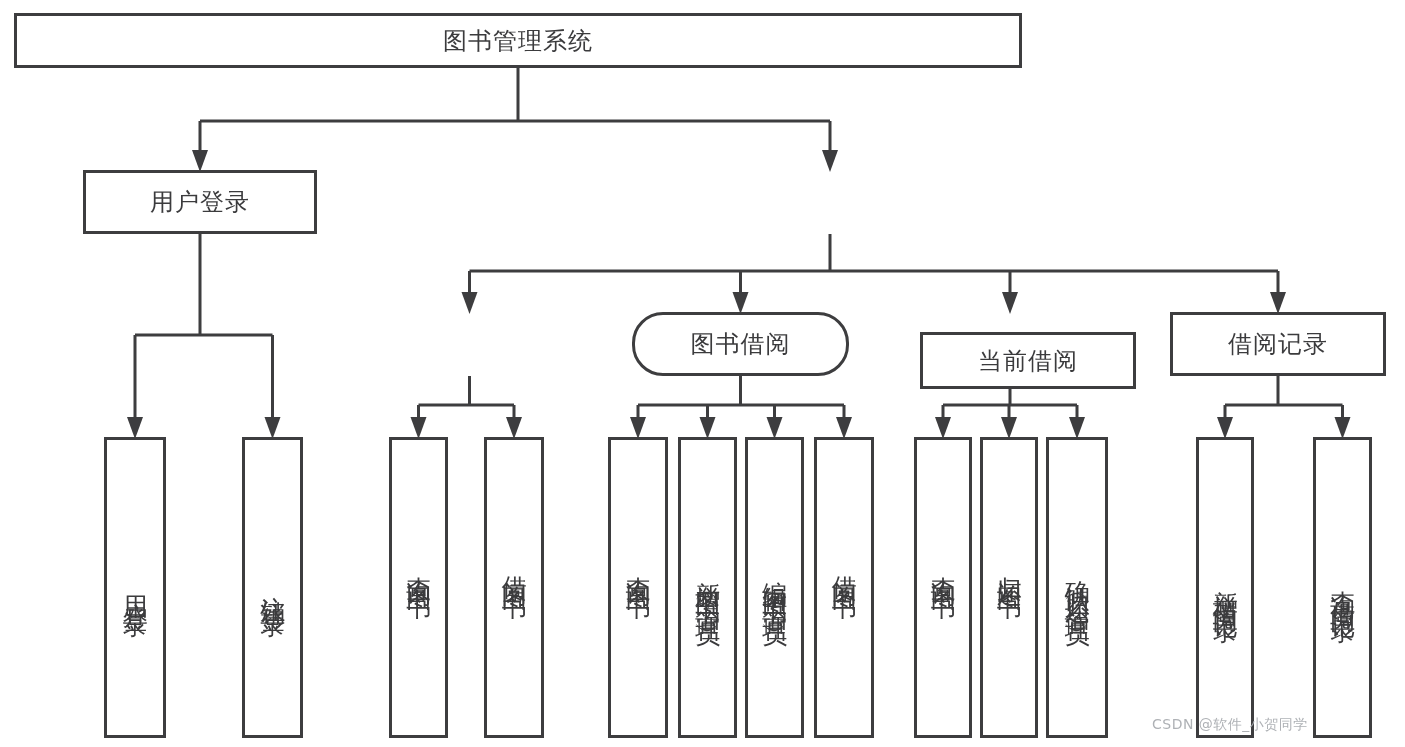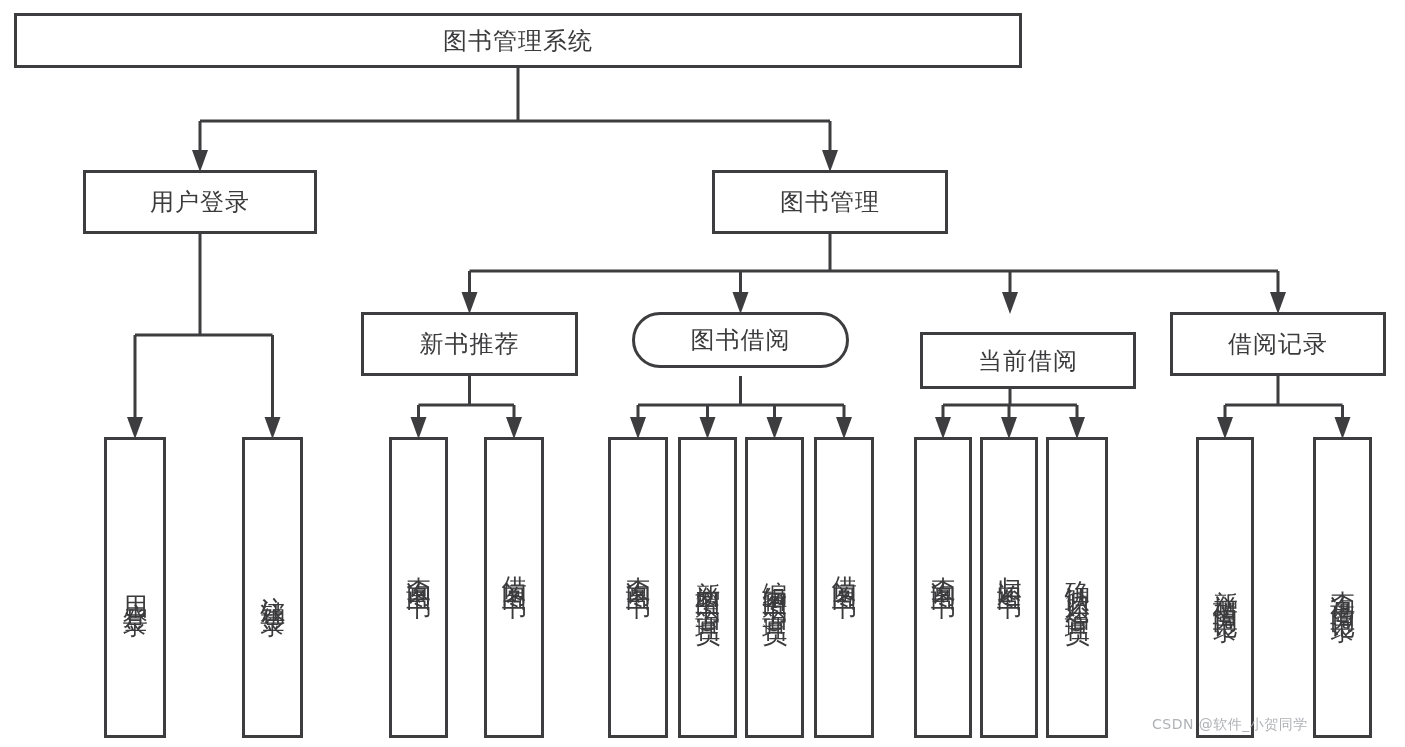--- a/index.html
+++ b/index.html
@@ -50,21 +50,21 @@
     color: rgba(167, 170, 175, 0.92);
     white-space: nowrap;
     z-index: 3;
     letter-spacing: 0.5px;
   }
   
   #node-root            { left: 14px;   top: 13px;  width: 1008px; height: 55px; }
   #node-user-login      { left: 83px;   top: 170px; width: 234px;  height: 64px; }
   #node-book-mgmt       { left: 712px;  top: 170px; width: 236px;  height: 64px; }
   #node-new-books       { left: 361px;  top: 312px; width: 217px;  height: 64px; }
-  #node-book-borrowing  { left: 632px;  top: 312px; width: 217px;  height: 56px; border-radius: 31px; }
+  #node-book-borrowing  { left: 632px;  top: 312px; width: 217px;  height: 64px; border-radius: 31px; }
   #node-current-borrow  { left: 920px;  top: 312px; width: 216px;  height: 57px; margin-top: 20px; }
   #node-borrow-records  { left: 1170px; top: 312px; width: 216px;  height: 64px; text-align: center; }
   .leaf { top: 437px; height: 301px; }
   #leaf-ul-login        { left: 104px;  width: 62px; }
   #leaf-ul-logout       { left: 242px;  width: 61px; }
   #leaf-nb-query        { left: 389px;  width: 59px; }
   #leaf-nb-borrow       { left: 484px;  width: 60px; }
   #leaf-bb-query        { left: 608px;  width: 60px; }
   #leaf-bb-add          { left: 678px;  width: 59px; }
   #leaf-bb-edit         { left: 745px;  width: 59px; }
@@ -120,27 +120,21 @@
     </g>
   </svg>
 
   <div class="node" id="node-root">
     <span class="hlabel">图书管理系统</span>
   </div>
 
   <div class="node" id="node-user-login">
     <span class="hlabel">用户登录</span>
   </div>
-  <div class="node" id="node-book-mgmt">
-    <span class="hlabel">图书管理</span>
-  </div>
 
-  <div class="node" id="node-new-books">
-    <span class="hlabel">新书推荐</span>
-  </div>
   <div class="node" id="node-book-borrowing">
     <span class="hlabel">图书借阅</span>
   </div>
   <div class="node" id="node-current-borrow">
     <span class="hlabel">当前借阅</span>
   </div>
   <div class="node" id="node-borrow-records">
     <span class="hlabel">借阅记录</span>
   </div>
 

